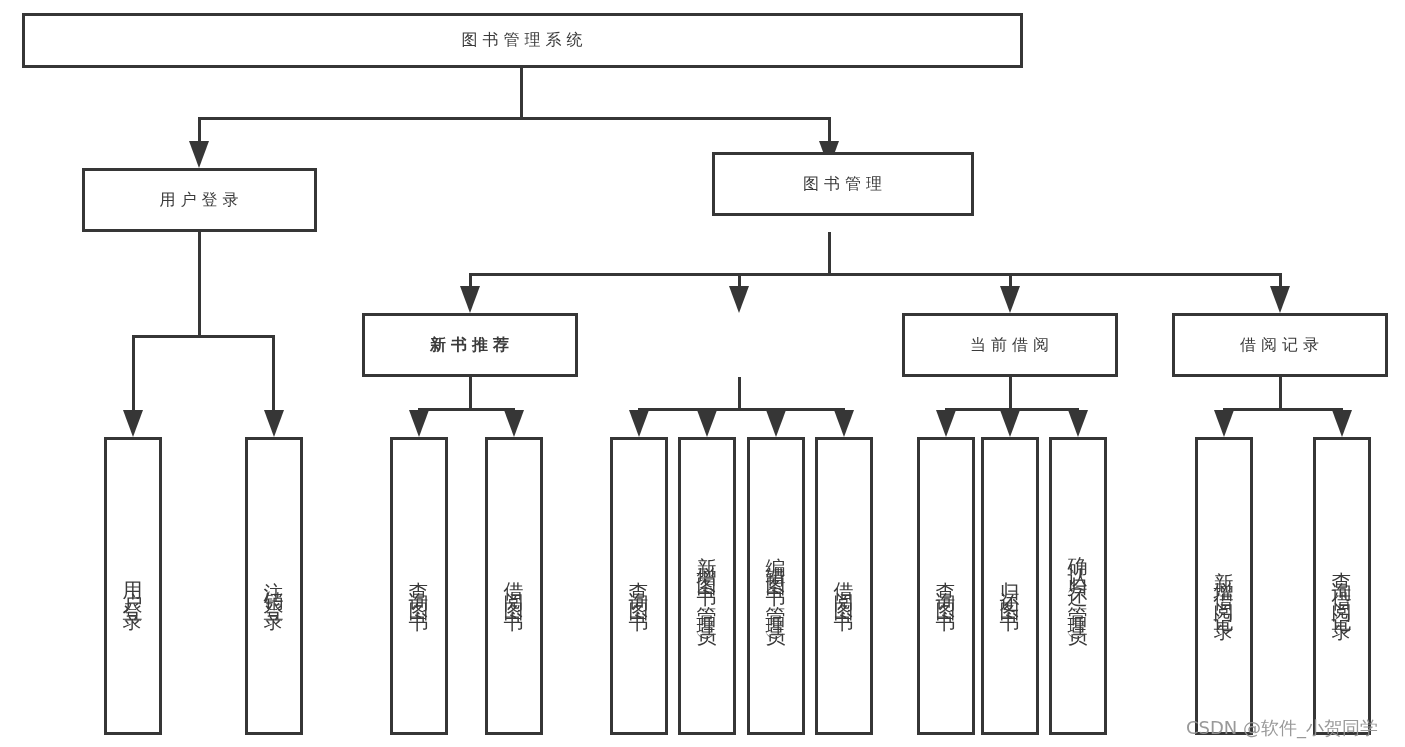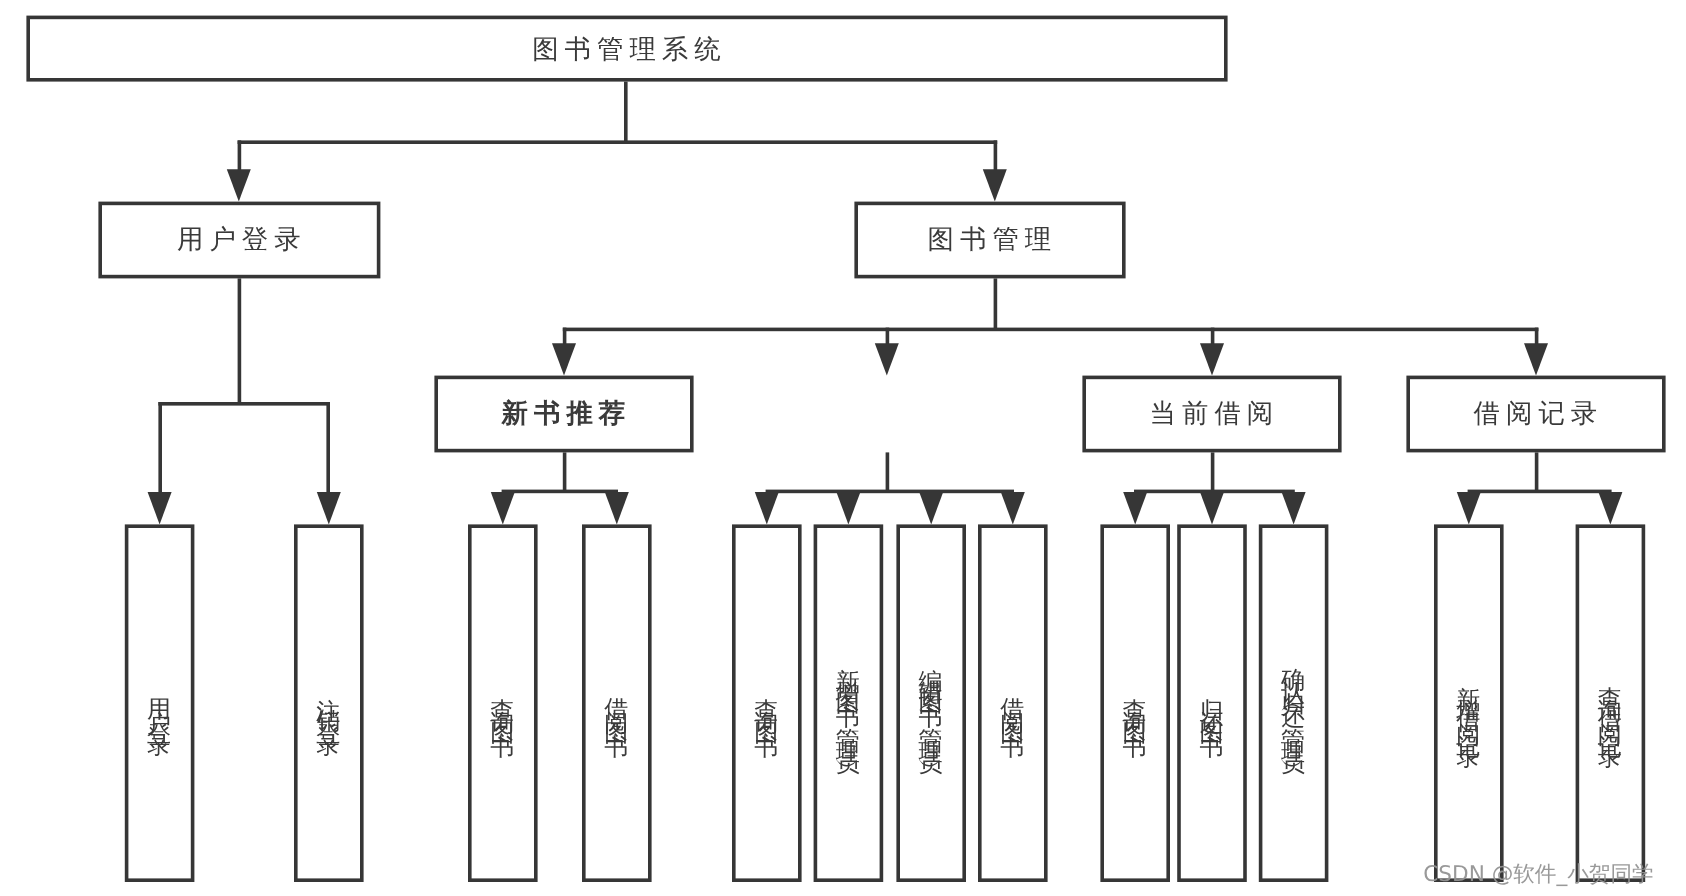--- a/index.html
+++ b/index.html
@@ -5,21 +5,21 @@
   html,body{margin:0;padding:0;background:#ffffff;}
   .canvas{
     position:relative;width:1405px;height:747px;background:#ffffff;overflow:hidden;
     font-family:"DejaVu Sans","Liberation Sans",sans-serif;
   }
   .box{
     position:absolute;box-sizing:border-box;border:3px solid #363636;background:#ffffff;
     display:flex;align-items:center;justify-content:center;
   }
   .h-label{
-    font-size:22px;letter-spacing:5px;color:#3a3a3a;white-space:nowrap;
+    font-size:16px;letter-spacing:5px;color:#3a3a3a;white-space:nowrap;
     transform:translateX(2px); 
   }
   .leaf-label{
     writing-mode:vertical-rl;text-orientation:mixed;
     font-size:20px;letter-spacing:10px;color:#3a3a3a;line-height:1;
     white-space:nowrap;
   }
   .line{position:absolute;background:#363636;}
   .arrow{
     position:absolute;width:0;height:0;
@@ -43,21 +43,21 @@
   <div class="line" style="left:520px;top:68px;width:3px;height:51px;"></div>
   <div class="line" style="left:198px;top:117px;width:633px;height:3px;"></div>
   <div class="line" style="left:198px;top:117px;width:3px;height:29px;"></div>
   <div class="arrow" style="left:189px;top:141px;"></div>
   <div class="line" style="left:828px;top:117px;width:3px;height:29px;"></div>
   <div class="arrow" style="left:819px;top:141px;"></div>
 
   <div class="box" style="left:82px;top:168px;width:235px;height:64px;">
     <span class="h-label">用户登录</span>
   </div>
-  <div class="box" style="left:712px;top:168px;width:226px;height:64px;">
+  <div class="box" style="left:712px;top:152px;width:262px;height:64px;">
     <span class="h-label">图书管理</span>
   </div>
 
   <div class="line" style="left:198px;top:232px;width:3px;height:105px;"></div>
   <div class="line" style="left:132px;top:335px;width:143px;height:3px;"></div>
   <div class="line" style="left:132px;top:335px;width:3px;height:77px;"></div>
   <div class="arrow" style="left:123px;top:410px;"></div>
   <div class="line" style="left:272px;top:335px;width:3px;height:77px;"></div>
   <div class="arrow" style="left:264px;top:410px;"></div>
 

